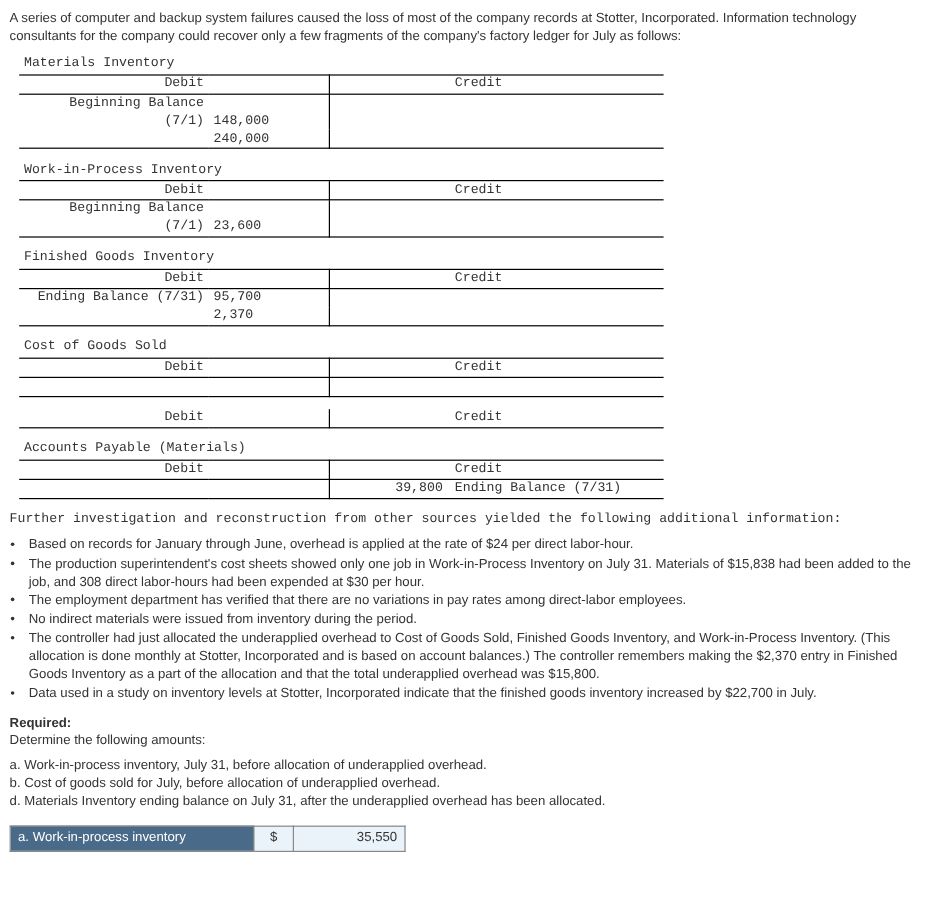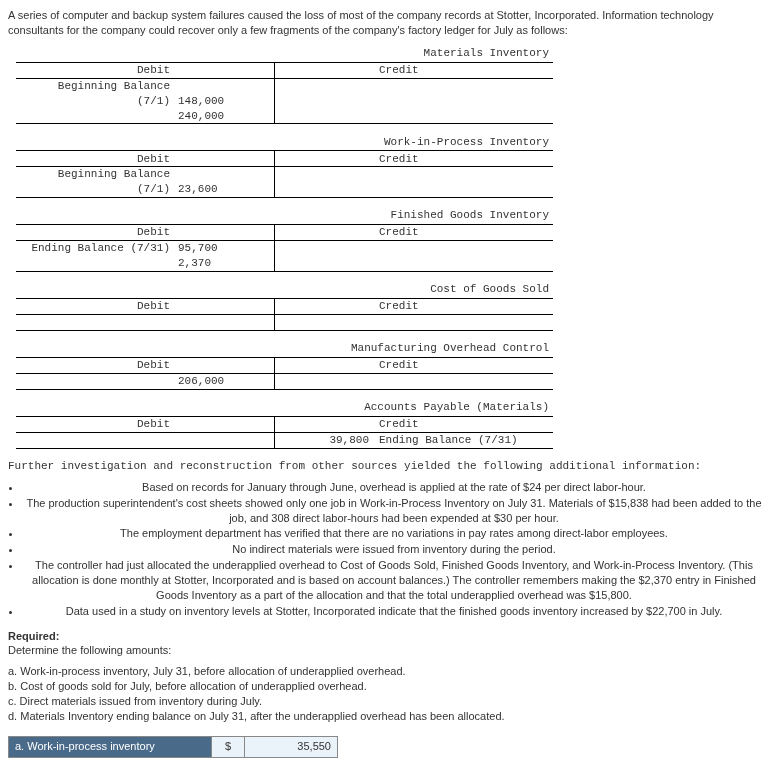--- a/index.html
+++ b/index.html
@@ -22,21 +22,21 @@
       font-size: 11px;
       border-collapse: collapse;
       margin: 0 8px;
     }
     .ledger td {
       padding: 0 4px;
       vertical-align: bottom;
       height: 15px;
     }
     .ledger .title td {
-      text-align: right;
+      text-align: left;
       border-bottom: 1px solid #000;
       padding-bottom: 1px;
     }
     .ledger .headers td.debitlabel {
       text-align: right;
       border-bottom: 1px solid #000;
     }
     .ledger .headers td.left {
       border-bottom: 1px solid #000;
       border-right: 1px solid #000;
@@ -74,21 +74,20 @@
       margin-top: 10px;
       font-family: Liberation Mono, monospace;
     }
     ul {
       margin: 6px 0 10px 0;
       padding-left: 14px;
     }
     ul li {
       margin-bottom: 1px;
       padding-left: 2px;
-      text-align: center;
     }
     .required-heading {
       font-weight: bold;
       margin-top: 4px;
     }
     .answers-table {
       border-collapse: collapse;
       margin-top: 12px;
       font-size: 11px;
     }
@@ -225,34 +224,25 @@
           <td class="col-cv"></td>
           <td class="col-cl"></td>
     </tr>
   </tbody>
     </table>
 </div>
 
 <div class="ledger-block">
   <table class="ledger">
     <tbody>
-        <tr class="title">
-          <td colspan="4">Manufacturing Overhead Control</td>
-        </tr>
-    <tr class="headers">
-      <td class="col-dl debitlabel">Debit</td>
-      <td class="col-dv left"></td>
-          <td class="col-cv right"></td>
-      <td class="col-cl creditlabel">Credit</td>
-    </tr>
-    <tr class="last">
-      <td class="col-dl"></td>
-      <td class="col-dv">206,000</td>
-      <td class="col-cv"></td>
-          <td class="col-cl"></td>
+    <tr class="headers">
+      <td class="col-dl debitlabel">Debit</td>
+      <td class="col-dv left"></td>
+          <td class="col-cv right"></td>
+      <td class="col-cl creditlabel">Credit</td>
     </tr>
   </tbody>
     </table>
 </div>
 
 <div class="ledger-block">
   <table class="ledger">
     <tbody>
         <tr class="title">
           <td colspan="4">Accounts Payable (Materials)</td>
@@ -283,21 +273,20 @@
   <li>The controller had just allocated the underapplied overhead to Cost of Goods Sold, Finished Goods Inventory, and Work-in-Process Inventory. (This allocation is done monthly at Stotter, Incorporated and is based on account balances.) The controller remembers making the $2,370 entry in Finished Goods Inventory as a part of the allocation and that the total underapplied overhead was $15,800.</li>
   <li>Data used in a study on inventory levels at Stotter, Incorporated indicate that the finished goods inventory increased by $22,700 in July.</li>
 </ul>
 
 <div class="required-heading">Required:</div>
 <div>Determine the following amounts:</div>
 
 <div class="qlist">
   <div>a. Work-in-process inventory, July 31, before allocation of underapplied overhead.</div>
   <div>b. Cost of goods sold for July, before allocation of underapplied overhead.</div>
-  <div>c. Direct materials issued from inventory during July.</div>
   <div>d. Materials Inventory ending balance on July 31, after the underapplied overhead has been allocated.</div>
 </div>
 
 <table class="answers-table">
   <tbody>
       <tr class="selected active">
     <td class="label">a. Work-in-process inventory</td>
     <td class="dollar">$</td>
     <td class="value">35,550</td>
   </tr>

